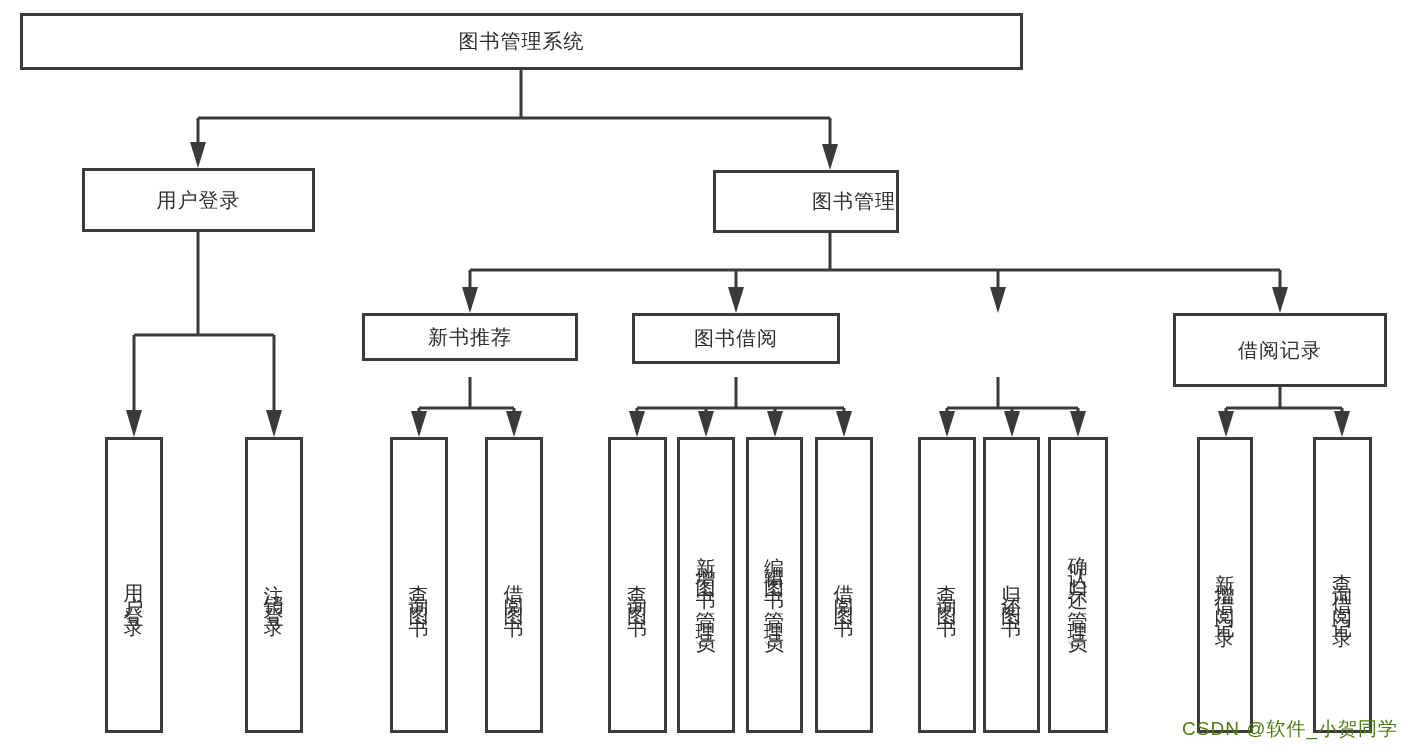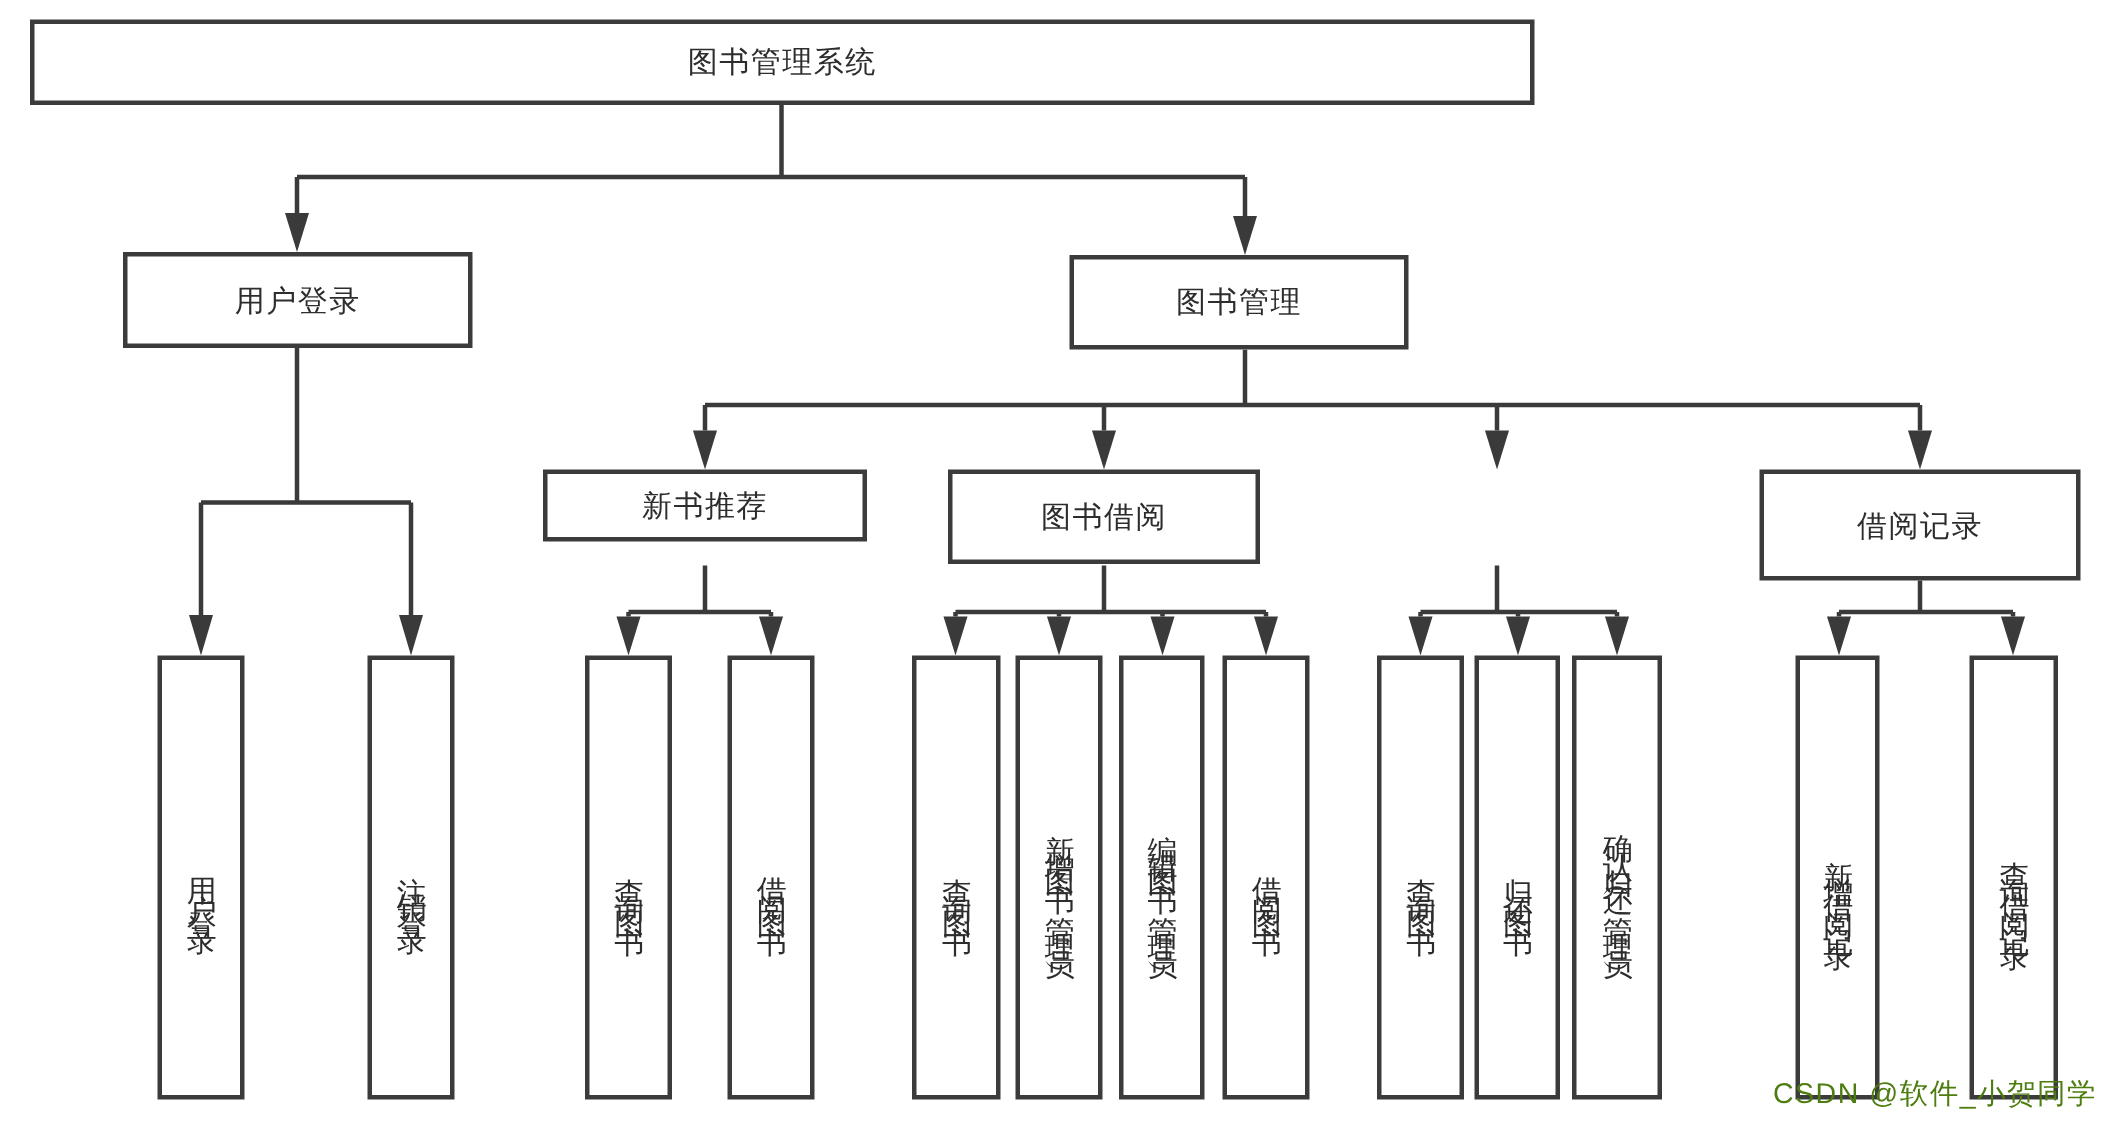--- a/index.html
+++ b/index.html
@@ -108,28 +108,28 @@
     </g>
   </svg>
 
   <div class="node" style="left:20px; top:13px; width:1003px; height:57px;">
     <span>图书管理系统</span>
   </div>
 
   <div class="node" style="left:82px; top:168px; width:233px; height:64px;">
     <span>用户登录</span>
   </div>
-  <div class="node" style="left:713px; top:170px; width:226px; height:63px;">
+  <div class="node" style="left:713px; top:170px; width:186px; height:63px;justify-content:flex-end;">
     <span>图书管理</span>
   </div>
 
   <div class="node" style="left:362px; top:313px; width:216px; height:48px;">
     <span>新书推荐</span>
   </div>
-  <div class="node" style="left:632px; top:313px; width:208px; height:63px;">
+  <div class="node" style="left:632px; top:313px; width:208px; height:51px;">
     <span>图书借阅</span>
   </div>
   <div class="node" style="left:1173px; top:313px; width:214px; height:74px;">
     <span>借阅记录</span>
   </div>
 
   <div class="node leaf" style="left:105px; top:437px; width:58px; height:296px;">
     <span class="vtext">用户登录</span>
   </div>
   <div class="node leaf" style="left:245px; top:437px; width:58px; height:296px;">

